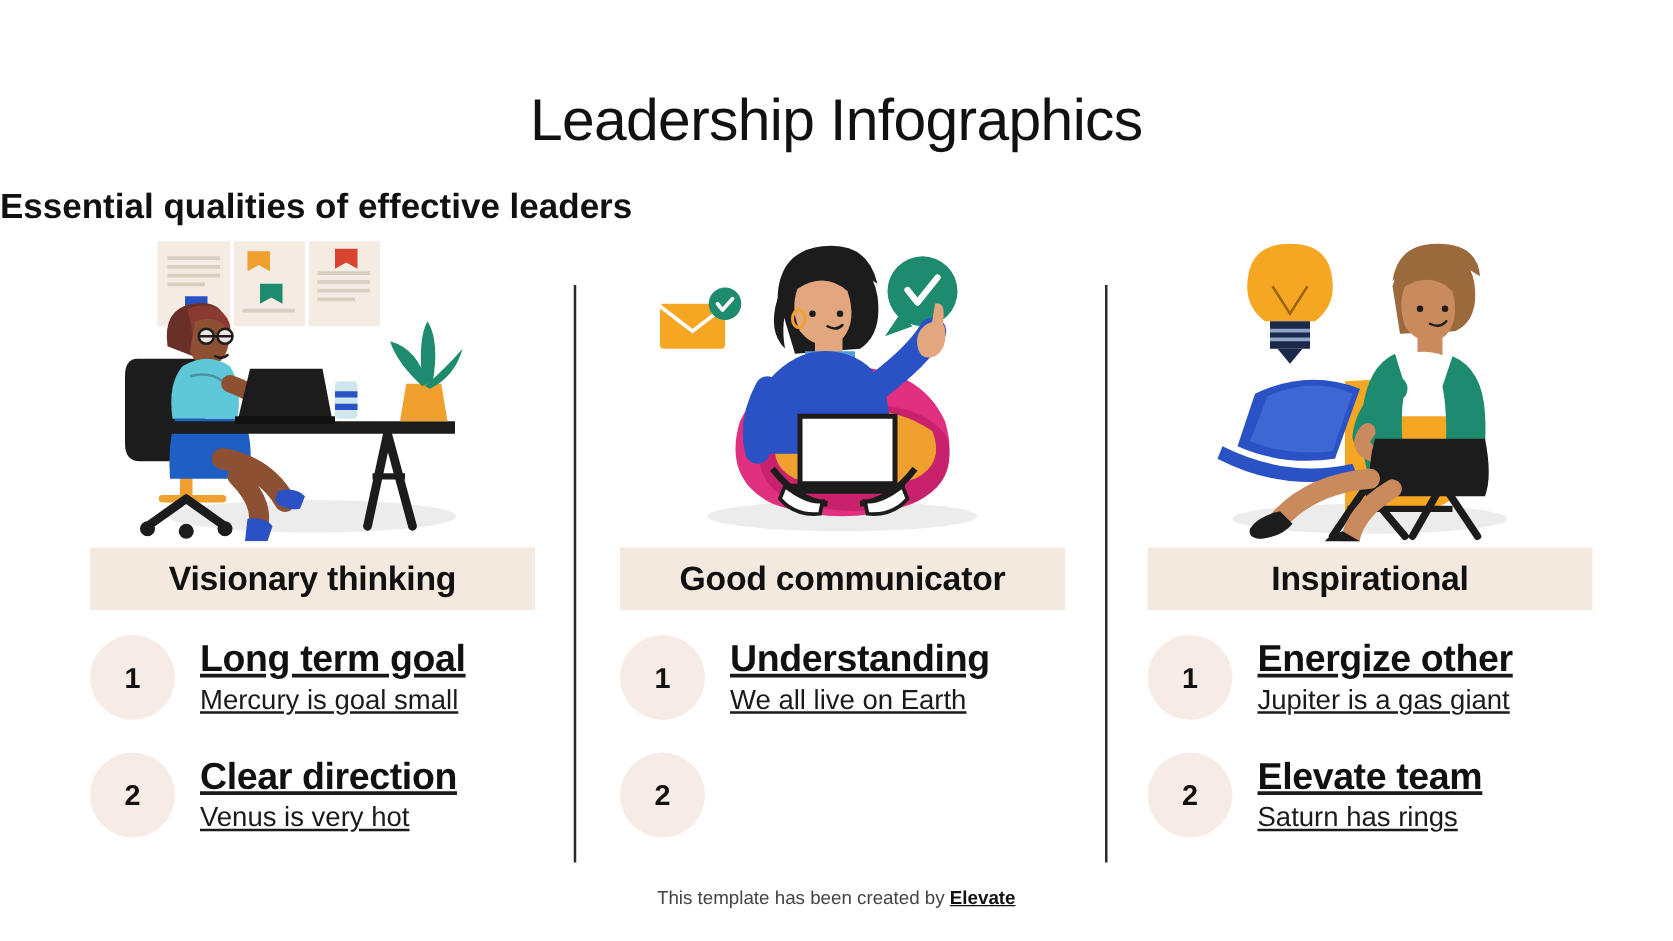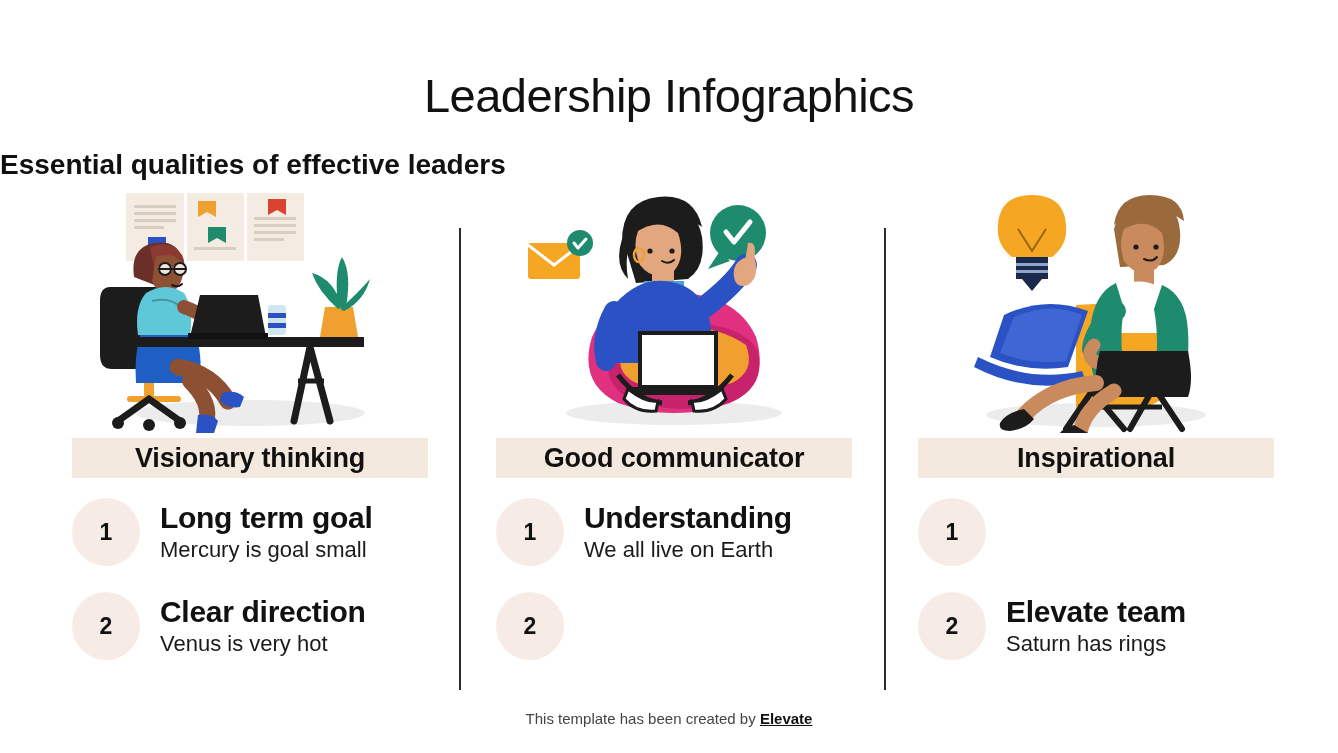--- a/index.html
+++ b/index.html
@@ -67,21 +67,21 @@
 
   .illustration {
     position: relative;
     width: 356px;
     height: 248px;
   }
   .illustration svg { display: block; }
 
   .column-header {
     width: 356px;
-    height: 40px;
+    height: 50px;
     background: #f4e9df;
     display: flex;
     align-items: center;
     justify-content: center;
     margin-top: 5px;
   }
   .column-header-label {
     font-size: 27px;
     font-weight: bold;
     color: #111111;
@@ -101,21 +101,21 @@
     height: 68px;
     border-radius: 50%;
     background: #f7ece5;
     display: flex;
     align-items: center;
     justify-content: center;
     font-size: 23px;
     font-weight: bold;
     color: #111111;
   }
-  .item-text { margin-left: 20px; }
+  .item-text { margin-left: 20px; text-decoration: underline; }
   .item-title {
     font-size: 30px;
     font-weight: bold;
     color: #111111;
     line-height: 1.12;
     letter-spacing: -0.3px;
   }
   .item-desc {
     font-size: 22px;
     color: #1a1a1a;
@@ -364,20 +364,24 @@
       </svg>
     </div>
 
     <div class="column-header">
       <span class="column-header-label">Inspirational</span>
     </div>
 
     <div class="item-list">
       <div class="item">
         <div class="item-badge">1</div>
+        <div class="item-text">
+          <div class="item-title">Energize other</div>
+          <div class="item-desc">Jupiter is a gas giant</div>
+        </div>
       </div>
       <div class="item">
         <div class="item-badge">2</div>
         <div class="item-text">
           <div class="item-title">Elevate team</div>
           <div class="item-desc">Saturn has rings</div>
         </div>
       </div>
     </div>
   </div>

